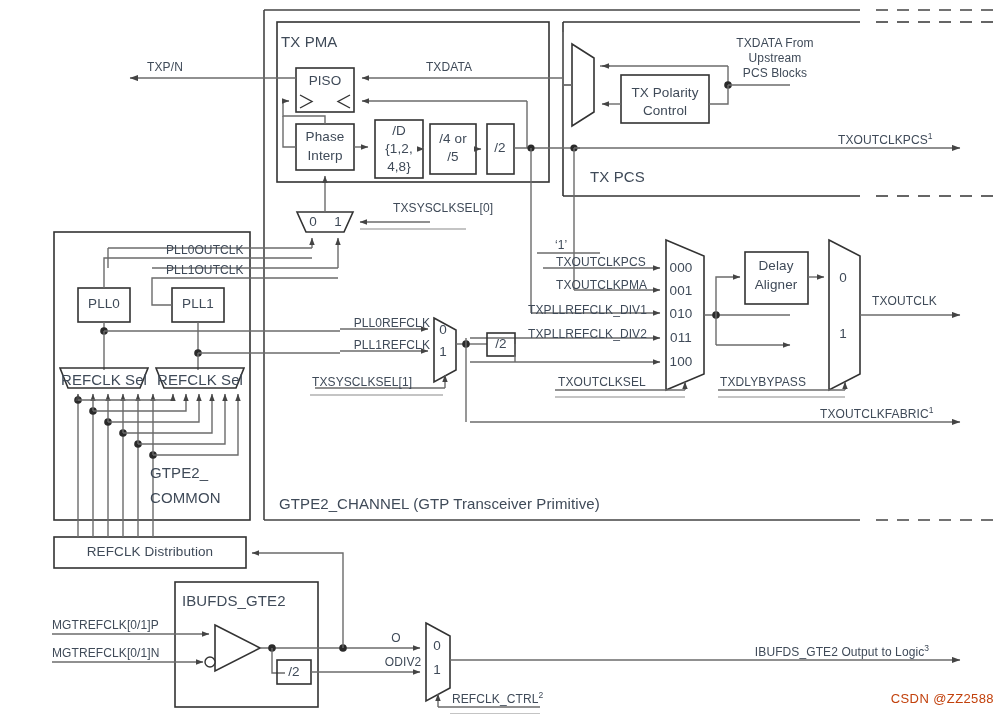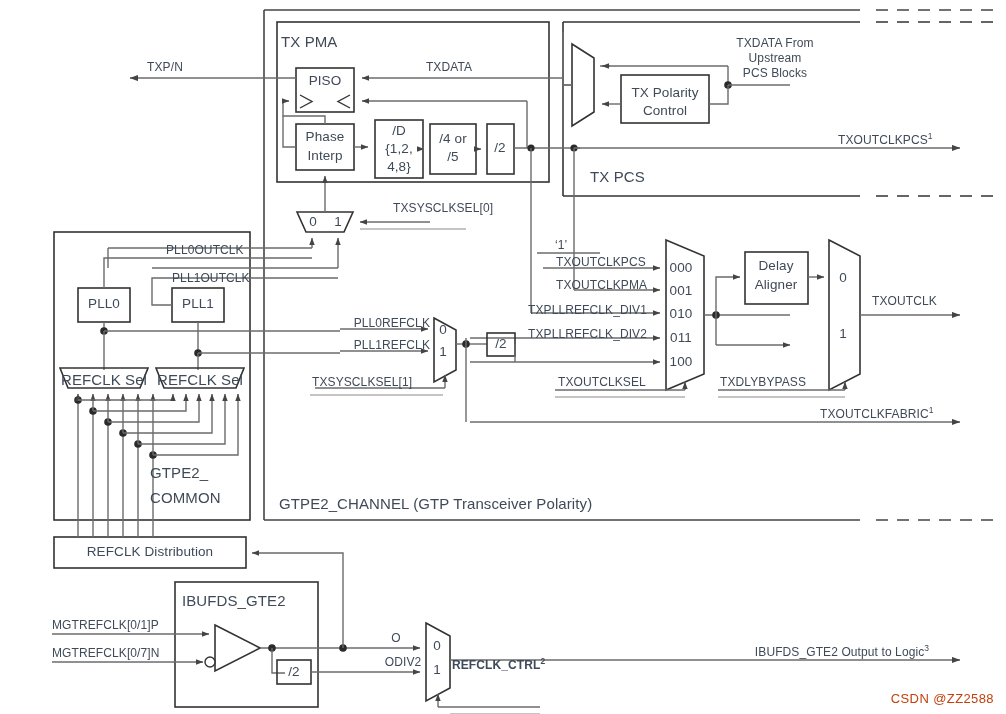--- a/index.html
+++ b/index.html
@@ -418,21 +418,21 @@
       <path d="M555,397 L685,397" stroke="#8a8a8a" stroke-width="1.1"></path>
       <path d="M718,397 L845,397" stroke="#8a8a8a" stroke-width="1.1"></path>
       <path d="M450,714 L540,714" stroke="#8a8a8a" stroke-width="1.1"></path>
     </g>
   </svg>
 
   <div class="lbl big" style="left:281px;top:33px;">TX PMA</div>
   <div class="lbl big" style="left:590px;top:168px;">TX PCS</div>
   <div class="lbl big" style="left:150px;top:464px;">GTPE2_</div>
   <div class="lbl big" style="left:150px;top:489px;">COMMON</div>
-  <div class="lbl big" style="left:279px;top:495px;">GTPE2_CHANNEL (GTP Transceiver Polarity)</div>
+  <div class="lbl big" style="left:279px;top:495px;">GTPE2_CHANNEL (GTP Transceiver Primitive)</div>
 
   <div class="lbl c mid" style="left:325px;top:73px;">PISO</div>
   <div class="lbl c mid" style="left:325px;top:129px;">Phase</div>
   <div class="lbl c mid" style="left:325px;top:148px;">Interp</div>
 
   <div class="lbl c mid" style="left:399px;top:123px;">/D</div>
   <div class="lbl c mid" style="left:399px;top:141px;">{1,2,</div>
   <div class="lbl c mid" style="left:399px;top:159px;">4,8}</div>
 
   <div class="lbl c mid" style="left:453px;top:131px;">/4 or</div>
@@ -464,44 +464,44 @@
   <div class="lbl c" style="left:775px;top:36px;">TXDATA From</div>
   <div class="lbl c" style="left:775px;top:51px;">Upstream</div>
   <div class="lbl c" style="left:775px;top:66px;">PCS Blocks</div>
 
   <div class="lbl" style="left:838px;top:131px;"><span>TXOUTCLKPCS</span><sup>1</sup></div>
 
   <div class="lbl" style="left:366px;top:201px;margin-left:27px;">TXSYSCLKSEL[0]</div>
   <div class="lbl" style="left:312px;top:375px;">TXSYSCLKSEL[1]</div>
 
   <div class="lbl" style="left:166px;top:243px;">PLL0OUTCLK</div>
-  <div class="lbl" style="left:172px;top:263px;margin-top:8px;">PLL1OUTCLK</div>
+  <div class="lbl" style="left:166px;top:263px;">PLL1OUTCLK</div>
 
   <div class="lbl r" style="left:430px;top:316px;">PLL0REFCLK</div>
   <div class="lbl r" style="left:430px;top:338px;">PLL1REFCLK</div>
 
   <div class="lbl" style="left:555px;top:238px;">‘1’</div>
   <div class="lbl" style="left:556px;top:255px;">TXOUTCLKPCS</div>
   <div class="lbl" style="left:556px;top:278px;">TXOUTCLKPMA</div>
   <div class="lbl" style="left:528px;top:303px;">TXPLLREFCLK_DIV1</div>
   <div class="lbl" style="left:528px;top:327px;">TXPLLREFCLK_DIV2</div>
 
   <div class="lbl" style="left:558px;top:375px;">TXOUTCLKSEL</div>
   <div class="lbl" style="left:720px;top:375px;">TXDLYBYPASS</div>
 
   <div class="lbl" style="left:872px;top:294px;">TXOUTCLK</div>
 
   <div class="lbl" style="left:820px;top:405px;"><span>TXOUTCLKFABRIC</span><sup>1</sup></div>
 
   <div class="lbl" style="left:52px;top:618px;">MGTREFCLK[0/1]P</div>
-  <div class="lbl" style="left:52px;top:646px;">MGTREFCLK[0/7]N</div>
+  <div class="lbl" style="left:52px;top:646px;">MGTREFCLK[0/1]N</div>
   <div class="lbl c" style="left:396px;top:631px;">O</div>
   <div class="lbl c" style="left:403px;top:655px;">ODIV2</div>
 
-  <div class="lbl" style="left:452px;top:656px;font-weight:bold;"><span>REFCLK_CTRL</span><sup>2</sup></div>
+  <div class="lbl" style="left:452px;top:690px;"><span>REFCLK_CTRL</span><sup>2</sup></div>
 
   <div class="lbl c" style="left:842px;top:643px;"><span>IBUFDS_GTE2 Output to Logic</span><sup>3</sup></div>
 
   <div class="lbl c mid" style="left:313px;top:214px;">0</div>
   <div class="lbl c mid" style="left:338px;top:214px;">1</div>
 
   <div class="lbl c mid" style="left:443px;top:322px;">0</div>
   <div class="lbl c mid" style="left:443px;top:344px;">1</div>
 
   <div class="lbl c mid" style="left:681px;top:260px;">000</div>

